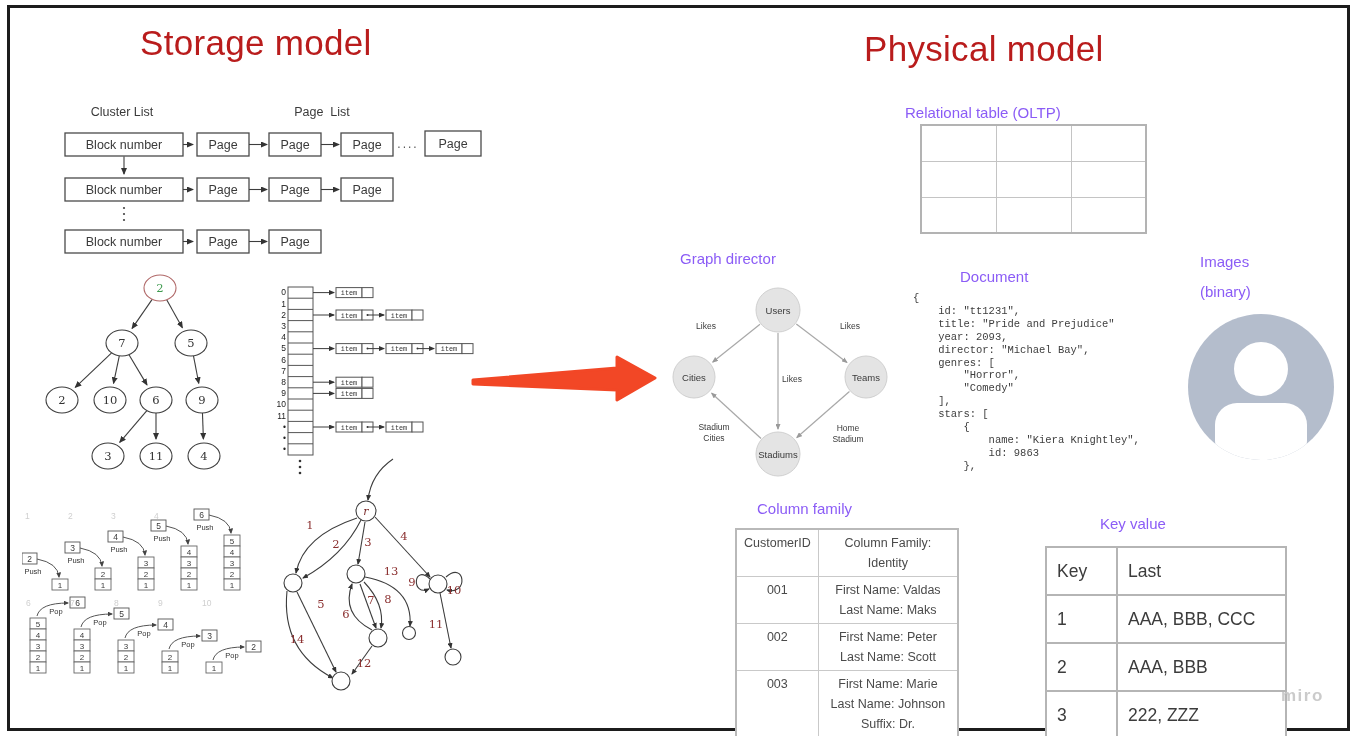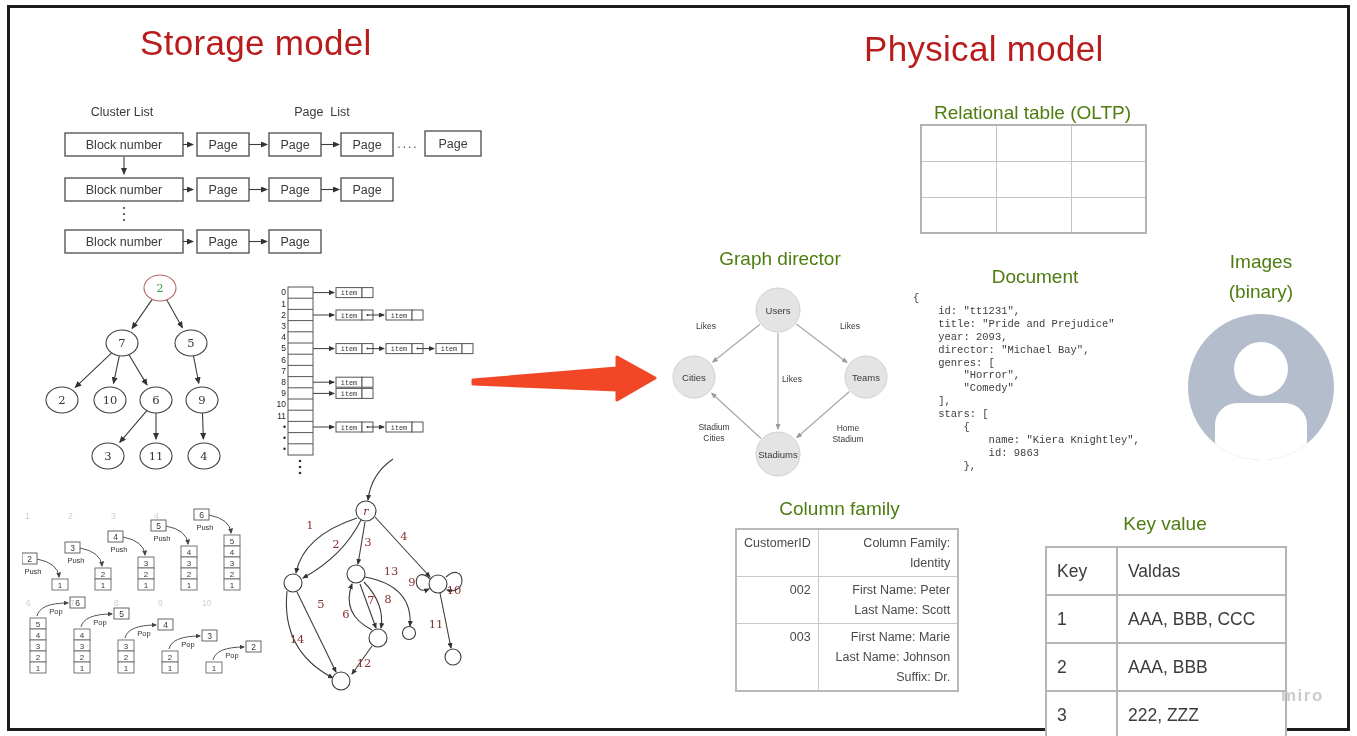--- a/index.html
+++ b/index.html
@@ -2,26 +2,26 @@
 <html><head>
 <meta charset="utf-8">
 <style>
   *{margin:0;padding:0;box-sizing:border-box}
   html,body{width:1357px;height:736px;background:#fff;overflow:hidden;
     font-family:"Liberation Sans",sans-serif;position:relative}
   .abs{position:absolute}
   .board-frame{position:absolute;left:7px;top:5px;width:1343px;height:726px;
     border:3px solid #1c1c1c;background:#fff}
   .main-title{font-size:35px;font-weight:400;color:#b91c1c;letter-spacing:.3px}
-  .sec-title{font-size:19px;color:#4d7c0f;text-align:center;line-height:29px}
+  .sec-title{font-size:15px;color:#8b5cf6;text-align:left;line-height:29px}
   table{border-collapse:collapse;background:#fff}
   .rel{border:2px solid #b3b3b3}
   .rel td{border:1.5px solid #c4c4c4;width:75px;height:36px}
   .cf{border:2px solid #b9b9b9;font-size:12.5px;color:#4a4a4a;table-layout:fixed}
-  .cf td{border:1px solid #c9c9c9;padding:3px 7px;text-align:right;
+  .cf td{border:1px solid #c9c9c9;padding:3px 7px;text-align:center;
     vertical-align:top;line-height:20px}
   .cf .c1{width:82px}.cf .c2{width:140px}
   .kv{border:2px solid #ababab;font-size:17.5px;color:#3c3c3c;table-layout:fixed}
   .kv td{border:2px solid #b5b5b5;padding:5px 10px;height:48px;vertical-align:middle}
   .kv .c1{width:71px}.kv .c2{width:169px}
   .doc-pre{font-family:"Liberation Mono","DejaVu Sans Mono",monospace;
     font-size:10.5px;line-height:12.9px;color:#3e3e3e;white-space:pre}
   .watermark{font-size:17px;font-weight:600;color:#cbcbcb;letter-spacing:1.5px}
 </style>
 </head>
@@ -447,20 +447,27 @@
 <div class="abs sec-title" style="left:757px;top:494px;width:165px">Column family</div>
 <table class="abs cf" style="left:735px;top:528px">
     <tbody id="cf-body">
       <tr>
         <td class="c1">CustomerID</td>
         <td class="c2">
           <div>Column Family: Identity</div>
         </td>
       </tr>
       <tr>
+        <td class="c1">001</td>
+        <td class="c2">
+          <div>First Name: Valdas</div>
+          <div>Last Name: Maks</div>
+        </td>
+      </tr>
+      <tr>
         <td class="c1">002</td>
         <td class="c2">
           <div>First Name: Peter</div>
           <div>Last Name: Scott</div>
         </td>
       </tr>
       <tr>
         <td class="c1">003</td>
         <td class="c2">
           <div>First Name: Marie</div>
@@ -469,21 +476,21 @@
         </td>
       </tr>
     </tbody>
   </table>
 
 <div class="abs sec-title" style="left:1100px;top:509px;width:130px">Key value</div>
 <table class="abs kv" style="left:1045px;top:546px">
     <tbody id="kv-body">
       <tr>
         <td class="c1">Key</td>
-        <td class="c2">Valdas</td>
+        <td class="c2">Last</td>
       </tr>
       <tr>
         <td class="c1">1</td>
         <td class="c2">AAA, BBB, CCC</td>
       </tr>
       <tr>
         <td class="c1">2</td>
         <td class="c2">AAA, BBB</td>
       </tr>
       <tr>

